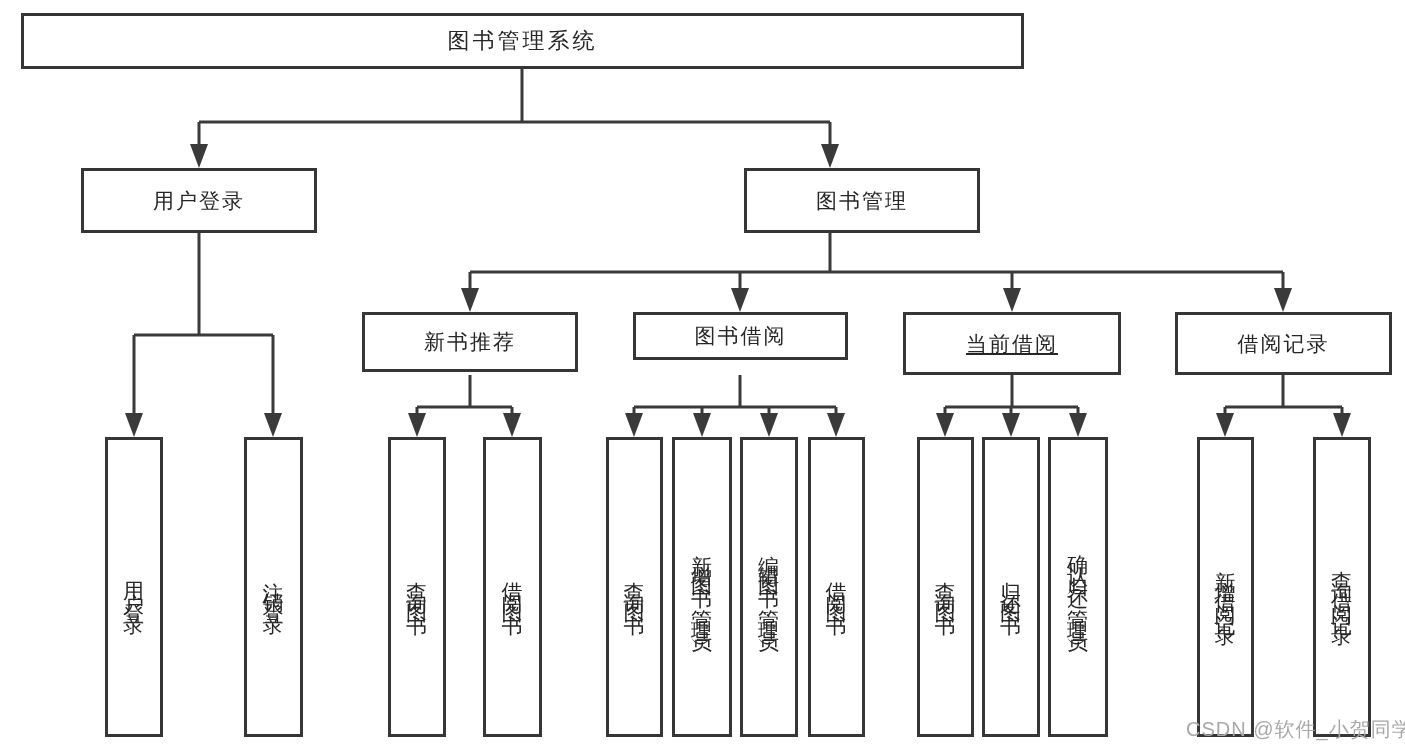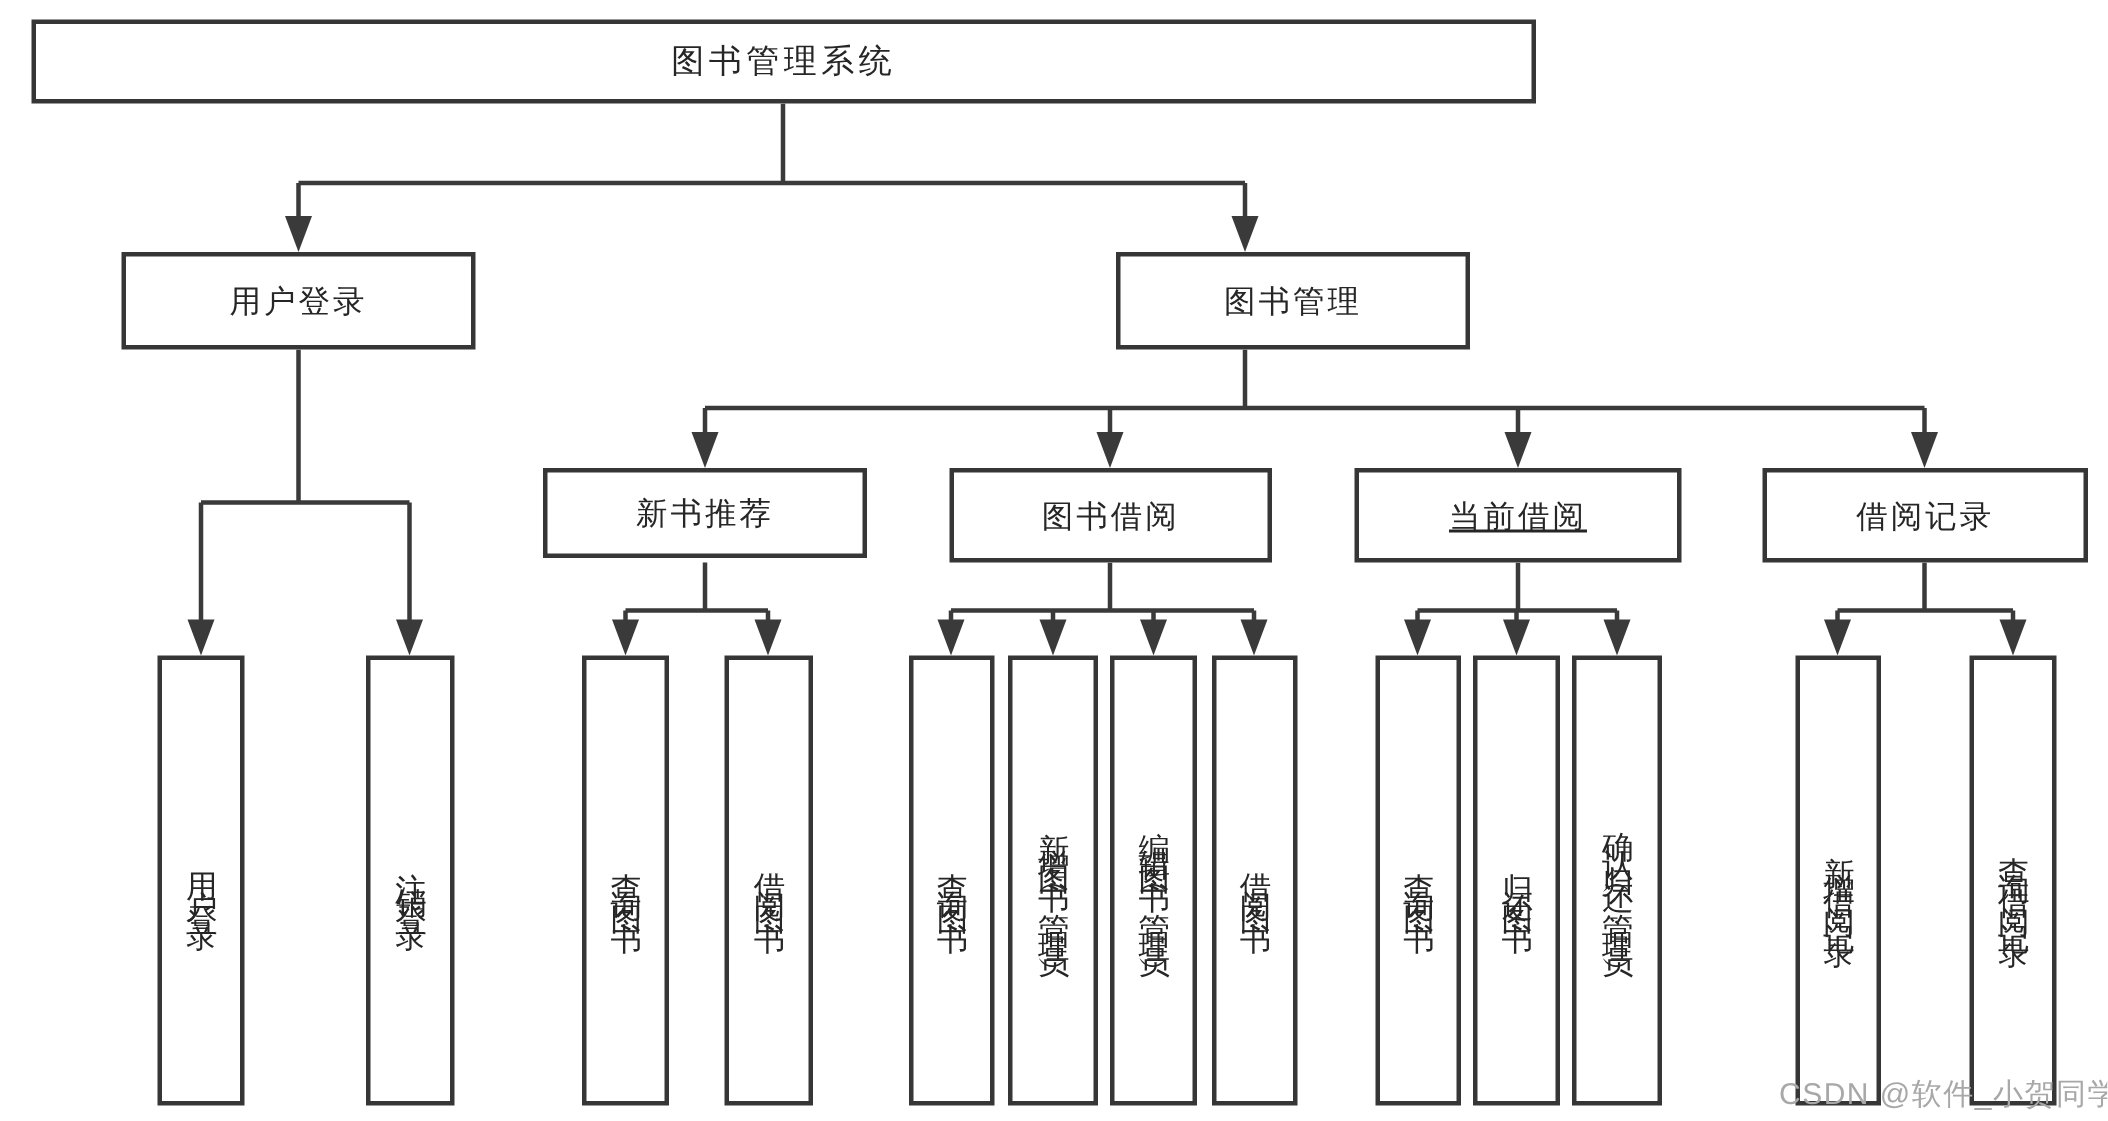--- a/index.html
+++ b/index.html
@@ -98,21 +98,21 @@
   <div class="box" style="left:81px; top:168px; width:236px; height:65px;">
     <span>用户登录</span>
   </div>
   <div class="box" style="left:712px; top:168px; width:236px; height:65px;margin-left:32px;">
     <span>图书管理</span>
   </div>
 
   <div class="box" style="left:362px; top:312px; width:216px; height:60px;">
     <span>新书推荐</span>
   </div>
-  <div class="box" style="left:633px; top:312px; width:215px; height:63px;">
+  <div class="box" style="left:633px; top:312px; width:215px; height:48px;">
     <span>图书借阅</span>
   </div>
   <div class="box" style="left:903px; top:312px; width:218px; height:63px;text-decoration:underline;">
     <span>当前借阅</span>
   </div>
   <div class="box" style="left:1175px; top:312px; width:217px; height:63px;align-items:center;">
     <span>借阅记录</span>
   </div>
 
   <div class="box leaf" style="left:105px; top:437px; width:58px; height:300px;">

